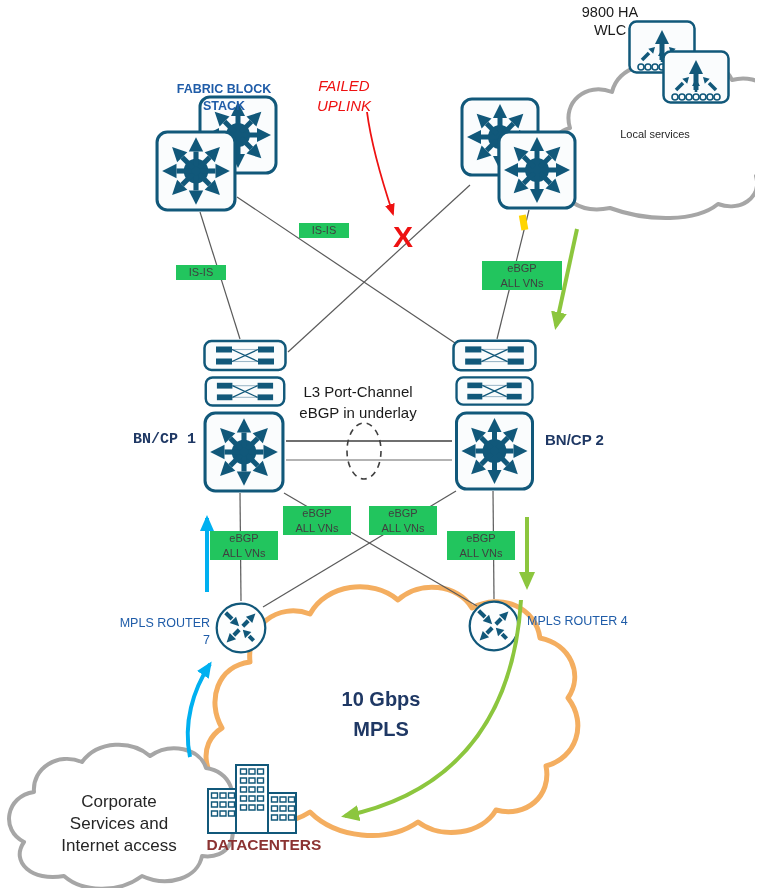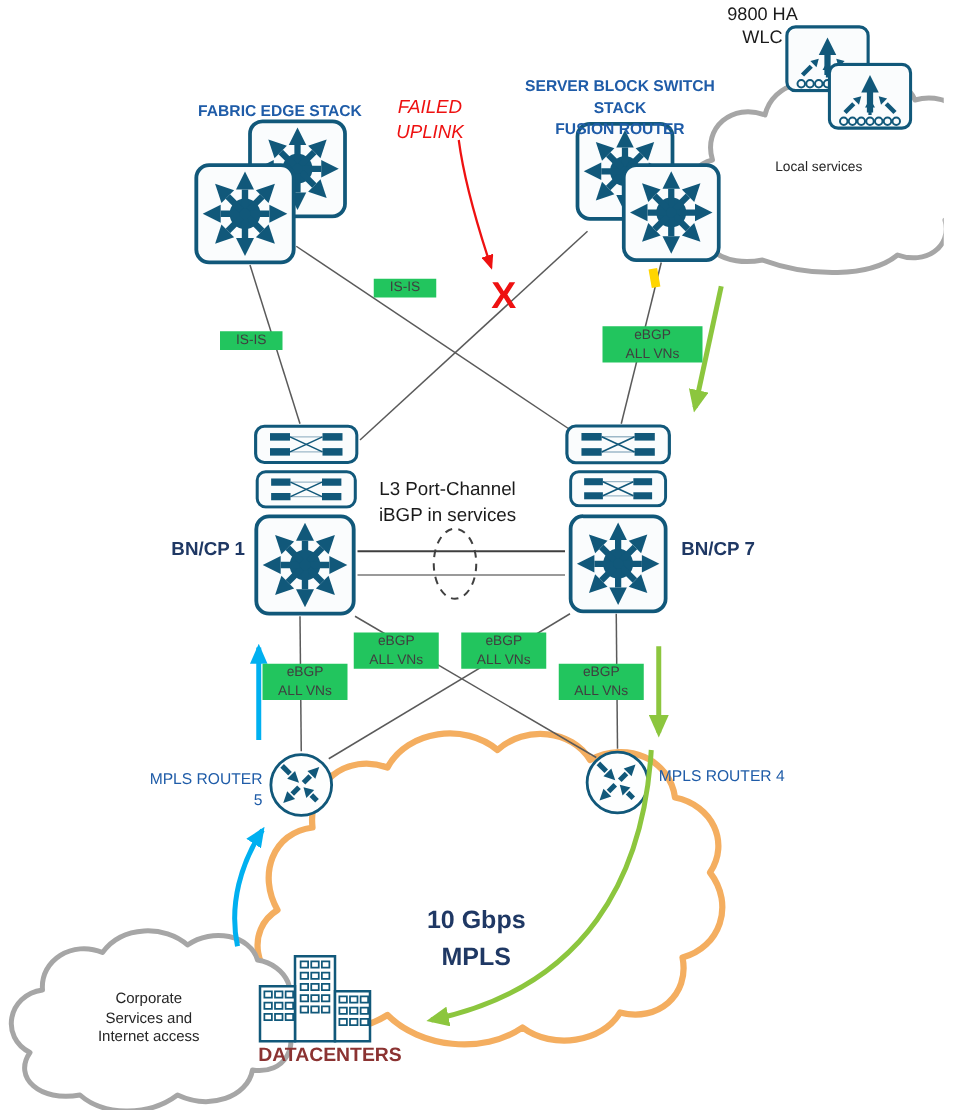--- a/index.html
+++ b/index.html
@@ -151,49 +151,47 @@
   <path d="M577 229 L556 326" fill="none" stroke="#8cc63e" stroke-width="4" marker-end="url(#ah-green)"></path>
   <path d="M527 517 L527 586" fill="none" stroke="#8cc63e" stroke-width="4" marker-end="url(#ah-green)"></path>
   <path d="M521 600 C515 700 470 790 345 816" fill="none" stroke="#8cc63e" stroke-width="4" marker-end="url(#ah-green)"></path>
   <path d="M207 592 L207 518" fill="none" stroke="#00b0f0" stroke-width="4" marker-end="url(#ah-blue)"></path>
   <path d="M190 757 C183 723 193 690 210 664" fill="none" stroke="#00b0f0" stroke-width="4" marker-end="url(#ah-blue)"></path>
 </svg>
 
 <div class="lbl lbl-black" style="left:570px;top:3px;width:80px;font-size:14.5px;line-height:1.25;color:#1a1a1a;">9800 HA
 WLC</div>
 <div class="lbl lbl-black" style="left:595px;top:127px;width:120px;font-size:11px;">Local services</div>
-<div class="lbl lbl-blue" style="left:154px;top:81px;width:140px;">FABRIC EDGE STACK</div>
+<div class="lbl lbl-blue" style="left:154px;top:81px;width:140px;">FABRIC BLOCK STACK</div>
 <div class="lbl lbl-red" style="left:304px;top:76px;width:80px;font-style:italic;">FAILED
 UPLINK</div>
 <div class="lbl x-mark" style="left:385px;top:222px;width:36px;">X</div>
-<div class="lbl lbl-blue" style="left:406px;top:61px;width:180px;line-height:1.35;">SERVER BLOCK SWITCH STACK
-FUSION ROUTER</div>
 
 <div class="lbl lbl-small" style="left:176px;top:265px;width:50px;">IS-IS</div>
 <div class="lbl lbl-small" style="left:299px;top:223px;width:50px;">IS-IS</div>
 
 <div class="lbl lbl-small" style="left:482px;top:261px;width:80px;">eBGP
 ALL VNs</div>
 <div class="lbl lbl-small" style="left:210px;top:531px;width:68px;">eBGP
 ALL VNs</div>
 <div class="lbl lbl-small" style="left:283px;top:506px;width:68px;">eBGP
 ALL VNs</div>
 <div class="lbl lbl-small" style="left:369px;top:506px;width:68px;">eBGP
 ALL VNs</div>
 <div class="lbl lbl-small" style="left:447px;top:531px;width:68px;">eBGP
 ALL VNs</div>
 
 <div class="lbl" style="left:288px;top:381px;width:140px;font-size:15px;line-height:1.4;color:#1a1a1a;">L3 Port-Channel
-iBGP in services</div>
-<div class="lbl lbl-navy" style="left:130px;top:430px;width:66px;text-align:right;">BN/CP 1</div>
-<div class="lbl lbl-navy" style="left:545px;top:430px;width:80px;text-align:left;">BN/CP 7</div>
+eBGP in underlay</div>
+<div class="lbl lbl-navy" style="left:130px;top:430px;width:66px;text-align:right;font-family:Liberation Mono, monospace;">BN/CP 1</div>
+<div class="lbl lbl-navy" style="left:545px;top:430px;width:80px;text-align:left;">BN/CP 2</div>
 
-<div class="lbl lbl-blue" style="left:110px;top:615px;width:100px;text-align:right;font-weight:500;">MPLS ROUTER 5</div>
+<div class="lbl lbl-blue" style="left:110px;top:615px;width:100px;text-align:right;font-weight:500;">MPLS ROUTER 7</div>
 <div class="lbl lbl-blue" style="left:527px;top:613px;width:105px;text-align:left;font-weight:500;">MPLS ROUTER 4</div>
 
-<div class="lbl mpls-big" style="left:316px;top:684px;width:130px;margin-top:37px;">10 Gbps
+<div class="lbl mpls-big" style="left:316px;top:684px;width:130px;">10 Gbps
 MPLS</div>
-<div class="lbl lbl-black" style="left:43px;top:791px;width:152px;font-size:12px;line-height:1.3;">Corporate
+<div class="lbl lbl-black" style="left:43px;top:791px;width:152px;font-size:17px;line-height:1.3;">Corporate
 Services and
 Internet access</div>
 <div class="lbl dc" style="left:187px;top:835px;width:130px;margin-left:12px;">DATACENTERS</div>
 
 </div>
 
 </body></html>

